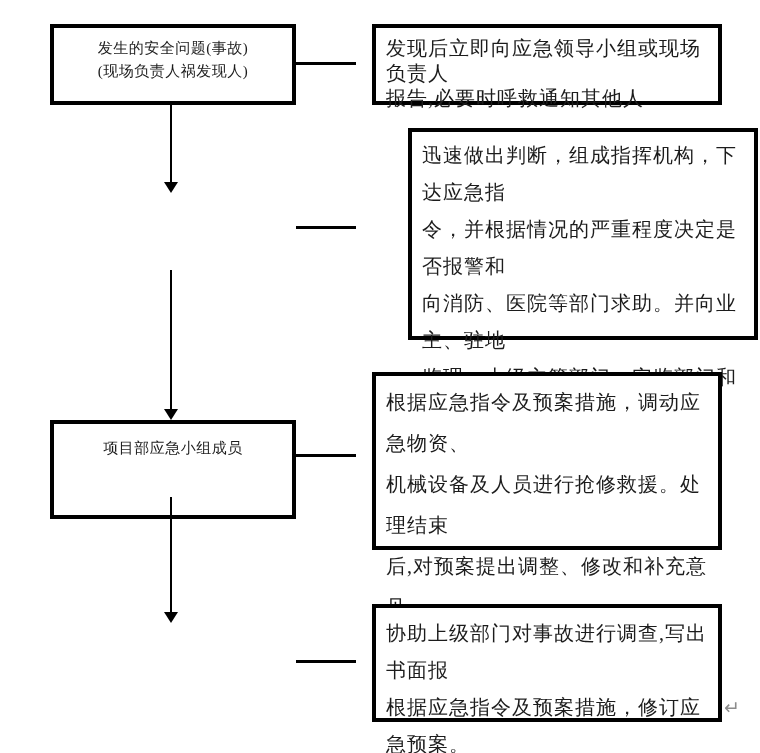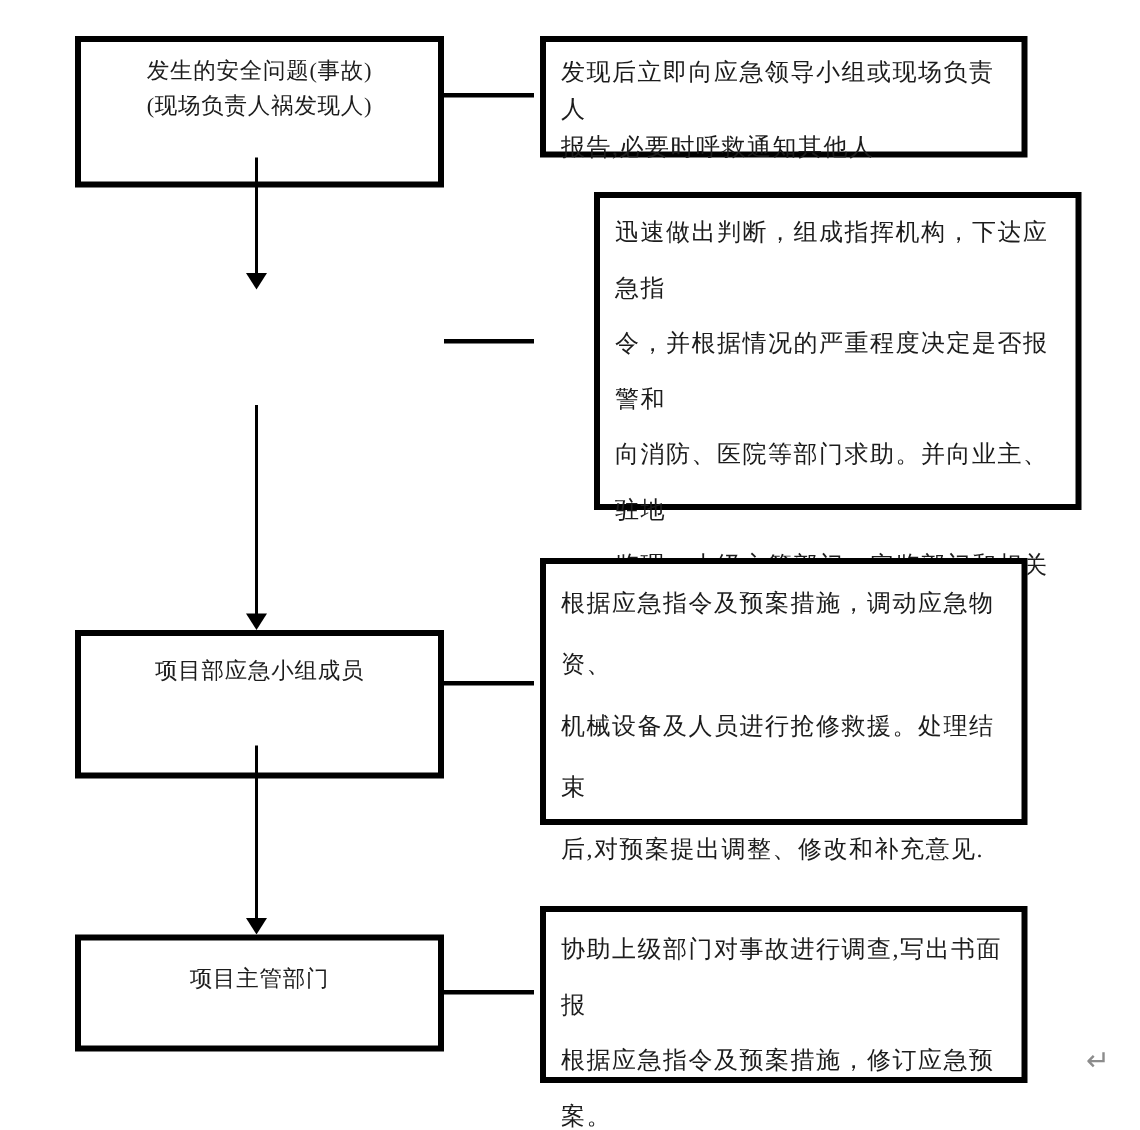--- a/index.html
+++ b/index.html
@@ -24,30 +24,30 @@
     white-space: pre-line;
   }
   .actor-box {
     left: 50px;
     width: 246px;
     text-align: center;
     font-size: 15px;
     line-height: 23px;
     letter-spacing: 0.5px;
   }
-  #L1 { top: 24px;  height: 101px; padding-top: 9px; }
+  #L1 { top: 24px;  height: 81px; padding-top: 9px; }
   #L2 { top: 193px; height: 77px; padding-top: 9px; }
   #L3 { top: 420px; height: 99px; padding-top: 13px; }
   #L4 { top: 623px; height: 78px; padding-top: 15px; }
 
   .action-box {
-    left: 360px;
-    width: 325px;
+    left: 372px;
+    width: 350px;
     text-align: left;
-    font-size: 16px;
+    font-size: 20px;
     letter-spacing: 1px;
     padding-left: 10px;
     padding-right: 2px;
   }
   #R1 { top: 24px;  height: 81px;  line-height: 25px; padding-top: 8px; }
   #R2 { top: 128px; height: 212px; line-height: 37px; padding-top: 5px; margin-left: 36px; }
   #R3 { top: 372px; height: 178px; line-height: 41px; padding-top: 6px; font-family: Liberation Serif, serif; }
   #R4 { top: 604px; height: 118px; line-height: 37px; padding-top: 7px; }
 
   .h-conn {
@@ -130,20 +130,19 @@
   <div class="box action-box" id="R3">根据应急指令及预案措施，调动应急物资、
 机械设备及人员进行抢修救援。处理结束
 后,对预案提出调整、修改和补充意见.</div>
   <div class="h-conn" id="C3"></div>
 
   <div class="arrow" id="A3">
     <div class="shaft"></div>
     <div class="head"></div>
   </div>
 
-  <div class="box actor-box" id="L4">项目主管部门</div>
   <div class="box action-box" id="R4">协助上级部门对事故进行调查,写出书面报
 根据应急指令及预案措施，修订应急预案。</div>
   <div class="h-conn" id="C4"></div>
 
   <span class="para-mark">↵</span>
 
 </div>
 
 </body></html>

